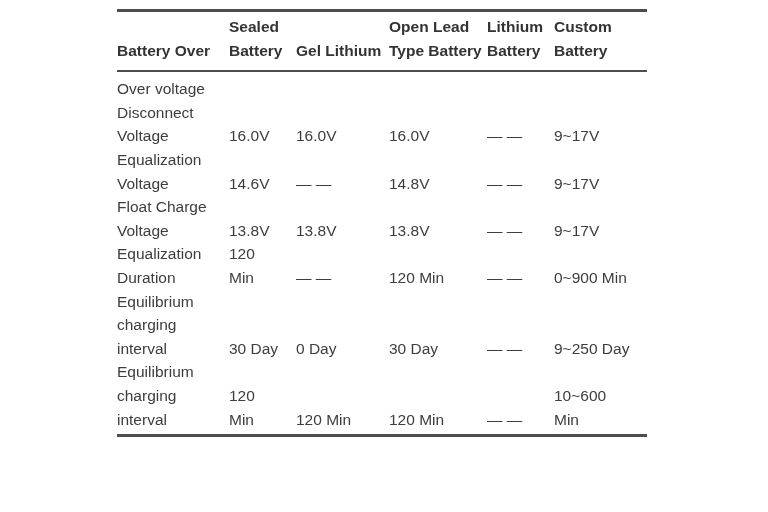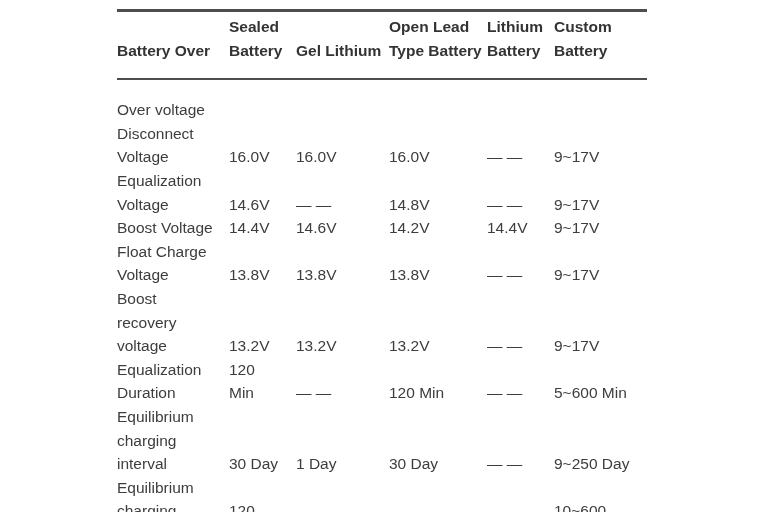--- a/index.html
+++ b/index.html
@@ -33,23 +33,23 @@
     padding: 0;
     text-align: left;
     vertical-align: bottom;
     white-space: pre-line;
     overflow: hidden;
   }
   table.spec-table thead th {
     font-weight: 700;
     color: #333333;
     border-bottom: 2px solid #4d4d4d;
-    padding: 3px 0 16px 0;
+    padding: 3px 0 8px 0;
   }
-  table.spec-table tbody tr:first-child td { padding-top: 18px; }
+  table.spec-table tbody tr:first-child td { padding-top: 5px; }
   table.spec-table tbody tr:last-child td { padding-bottom: 3px; }
   col.c0 { width: 112px; }
   col.c1 { width: 67px; }
   col.c2 { width: 93px; }
   col.c3 { width: 98px; }
   col.c4 { width: 67px; }
   col.c5 { width: 93px; }
 </style>
 </head>
 <body>
@@ -92,62 +92,44 @@
       <tr>
         <td>Equalization
 Voltage</td>
         <td>14.6V</td>
         <td>— —</td>
         <td>14.8V</td>
         <td>— —</td>
         <td>9~17V</td>
       </tr>
       <tr>
-        <td>Boost Voltage</td>
-        <td>14.4V</td>
-        <td>14.6V</td>
-        <td>14.2V</td>
-        <td>14.4V</td>
-        <td>9~17V</td>
-      </tr>
-      <tr>
         <td>Float Charge
 Voltage</td>
         <td>13.8V</td>
         <td>13.8V</td>
         <td>13.8V</td>
-        <td>— —</td>
-        <td>9~17V</td>
-      </tr>
-      <tr>
-        <td>Boost
-recovery
-voltage</td>
-        <td>13.2V</td>
-        <td>13.2V</td>
-        <td>13.2V</td>
         <td>— —</td>
         <td>9~17V</td>
       </tr>
       <tr>
         <td>Equalization
 Duration</td>
         <td>120
 Min</td>
         <td>— —</td>
         <td>120 Min</td>
         <td>— —</td>
-        <td>5~600 Min</td>
+        <td>0~900 Min</td>
       </tr>
       <tr>
         <td>Equilibrium
 charging
 interval</td>
         <td>30 Day</td>
-        <td>1 Day</td>
+        <td>0 Day</td>
         <td>30 Day</td>
         <td>— —</td>
         <td>9~250 Day</td>
       </tr>
       <tr>
         <td>Equilibrium
 charging
 interval</td>
         <td>120
 Min</td>

